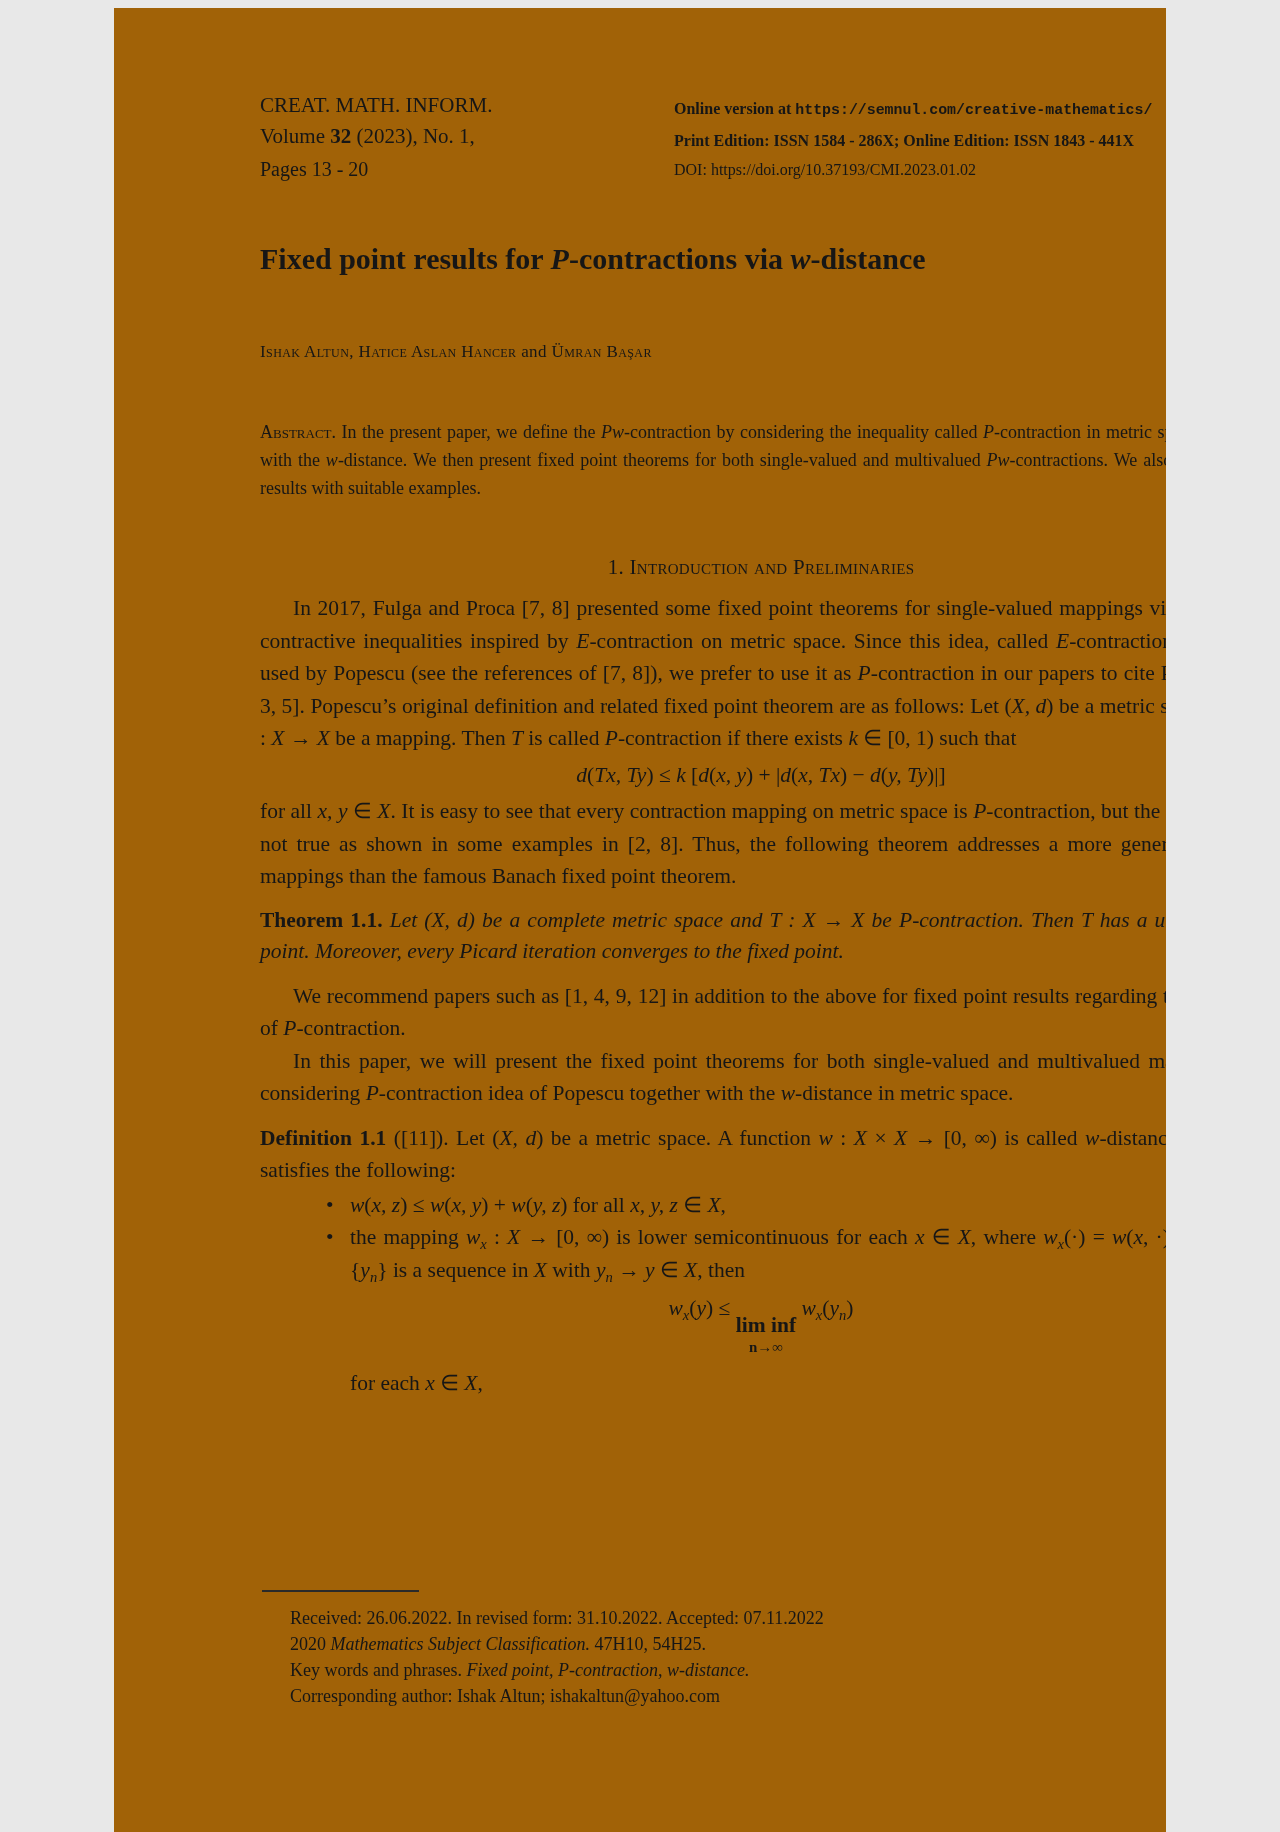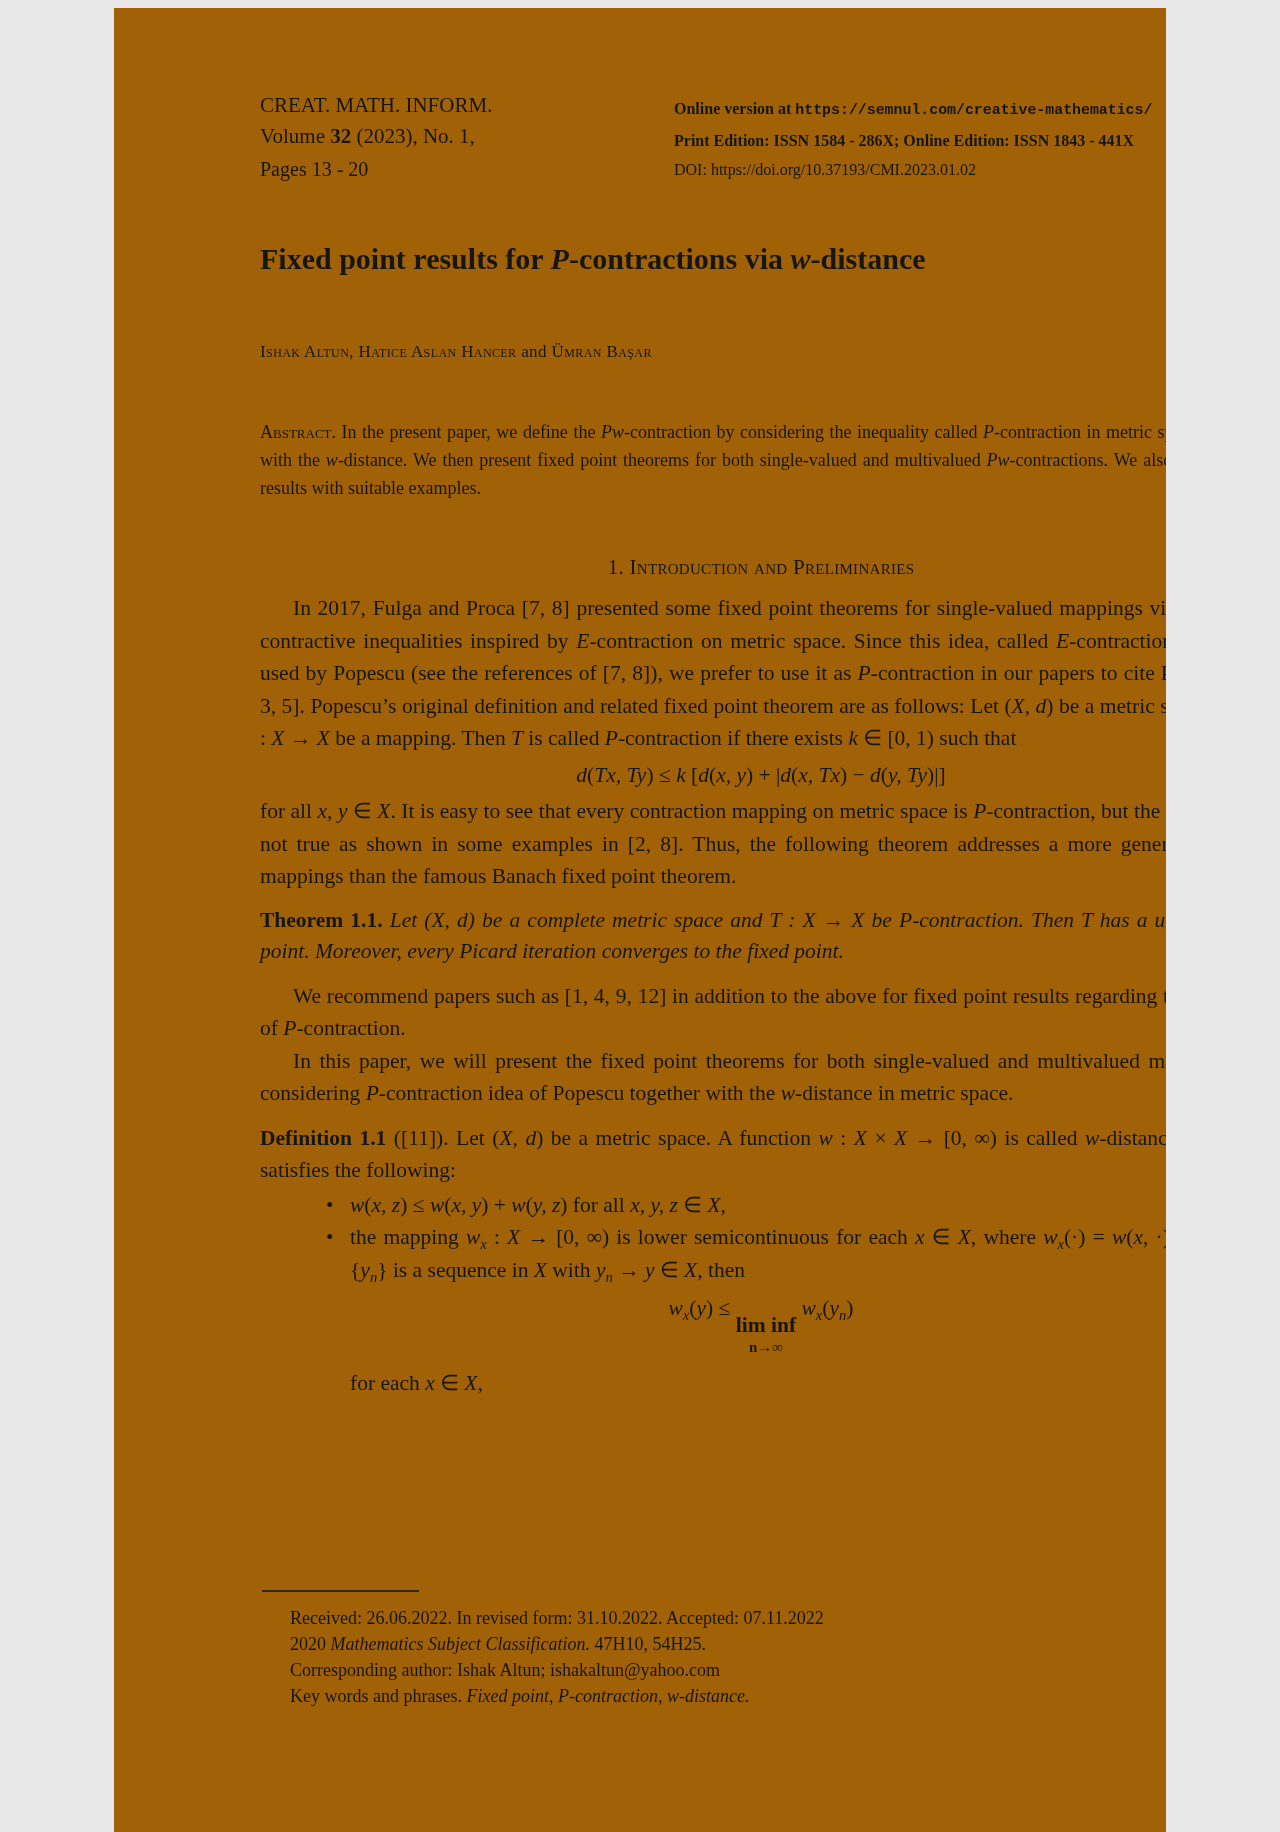--- a/index.html
+++ b/index.html
@@ -103,19 +103,19 @@
         </span><span>  </span><span class="it">w</span><sub>x</sub><span>(</span><span class="it">y</span><sub>n</sub><span>)</span></div>
 
     <div class="foreach"><span>for each </span><span class="it">x</span><span> ∈ </span><span class="it">X</span><span>,</span></div>
   </div>
 
   <div class="fnrule"></div>
 
   <div class="footnotes">
     <div class="fn"><span>Received: 26.06.2022.  In revised form: 31.10.2022.  Accepted: 07.11.2022</span></div>
     <div class="fn"><span>2020 </span><span class="it">Mathematics Subject Classification.</span><span>  47H10, 54H25.</span></div>
+    <div class="fn"><span>Key words and phrases.  </span><span class="it">Fixed point, P-contraction, w-distance.</span></div>
     <div class="fn"><span>Corresponding author: Ishak Altun; ishakaltun@yahoo.com</span></div>
-    <div class="fn"><span>Key words and phrases.  </span><span class="it">Fixed point, P-contraction, w-distance.</span></div>
   </div>
 
   <div class="pagenum">13</div>
 
 </div>
 
 </body></html>

